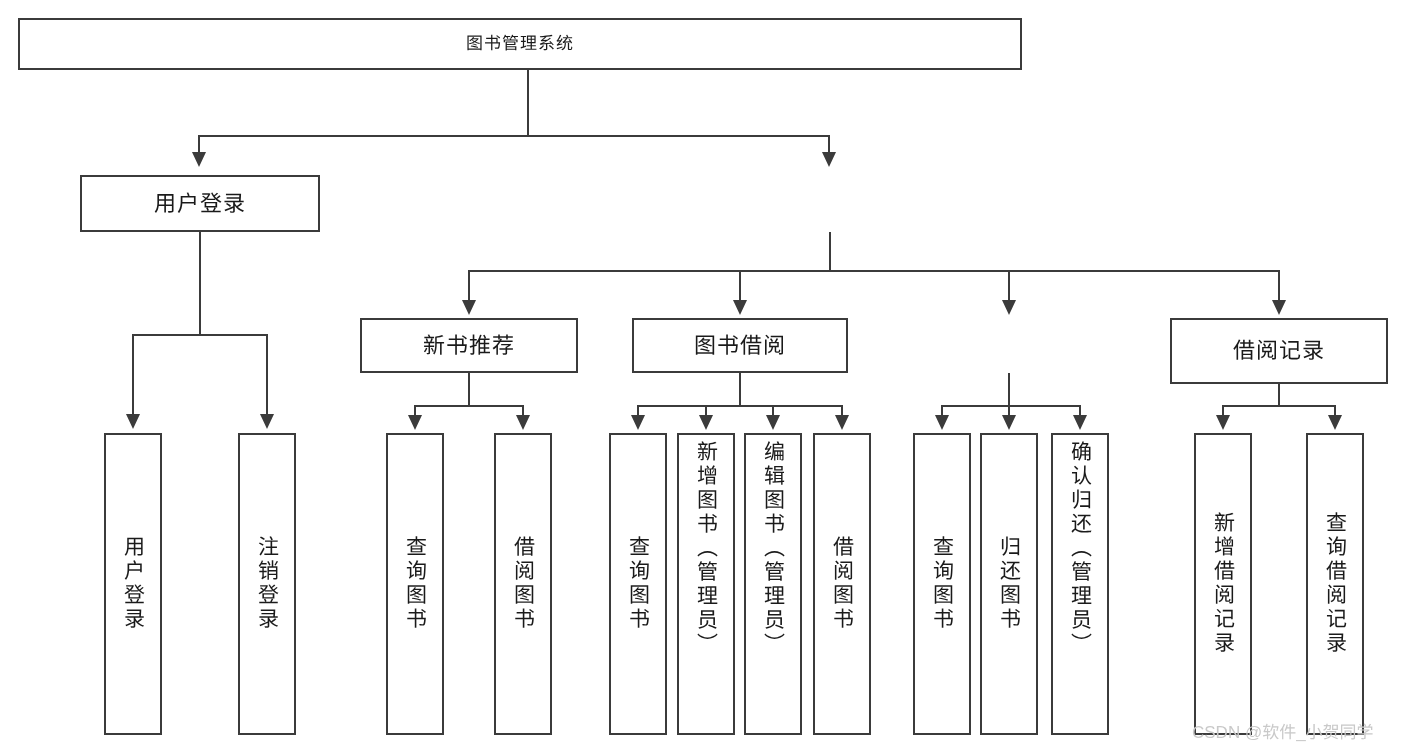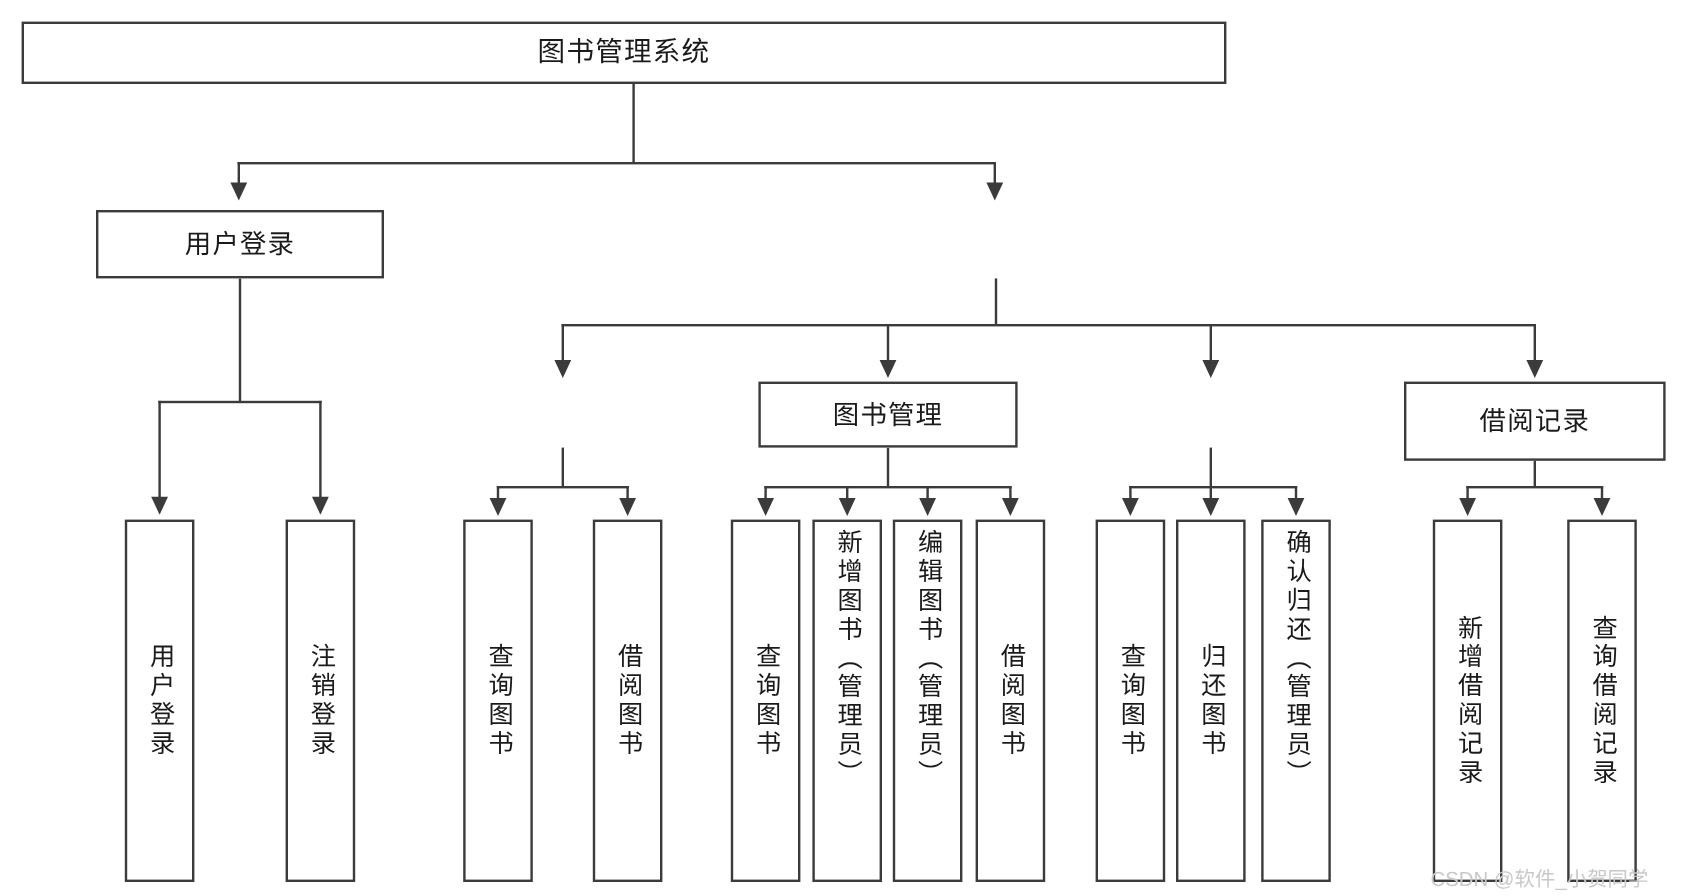--- a/index.html
+++ b/index.html
@@ -34,21 +34,21 @@
     line-height: 1.18;
     white-space: nowrap;
   }
 
   
   .node.horiz .label {
     font-size: 22px;
     letter-spacing: 1px;
   }
   .node.root .label {
-    font-size: 23px;
+    font-size: 17px;
   }
 
   
   .node.leaf {
     align-items: flex-start;
     justify-content: center;
     padding-top: 6px;
   }
   .node.leaf .label {
     writing-mode: vertical-rl;
@@ -125,22 +125,25 @@
   <div class="ln h" style="left:468px; top:270px; width:812px; height:2px;"></div>
   <div class="ln v" style="left:468px; top:270px; width:2px; height:32px;"></div>
   <div class="ln v" style="left:739px; top:270px; width:2px; height:32px;"></div>
   <div class="ln v" style="left:1008px; top:270px; width:2px; height:32px;"></div>
   <div class="ln v" style="left:1278px; top:270px; width:2px; height:32px;"></div>
   <div class="arrow" style="left:462px; top:300px;"></div>
   <div class="arrow" style="left:733px; top:300px;"></div>
   <div class="arrow" style="left:1002px; top:300px;"></div>
   <div class="arrow" style="left:1272px; top:300px;"></div>
 
+  <div class="node horiz" style="left:360px; top:318px; width:218px; height:55px;">
+    <span class="label">新书推荐</span>
+  </div>
   <div class="node horiz" style="left:632px; top:318px; width:216px; height:55px;">
-    <span class="label">图书管理</span>
+    <span class="label">图书借阅</span>
   </div>
   <div class="node horiz" style="left:1170px; top:318px; width:218px; height:66px;">
     <span class="label">借阅记录</span>
   </div>
 
   <div class="ln v" style="left:468px; top:373px; width:2px; height:33px;"></div>
   <div class="ln h" style="left:414px; top:405px; width:110px; height:2px;"></div>
   <div class="ln v" style="left:414px; top:405px; width:2px; height:12px;"></div>
   <div class="ln v" style="left:522px; top:405px; width:2px; height:12px;"></div>
   <div class="arrow" style="left:408px; top:415px;"></div>

